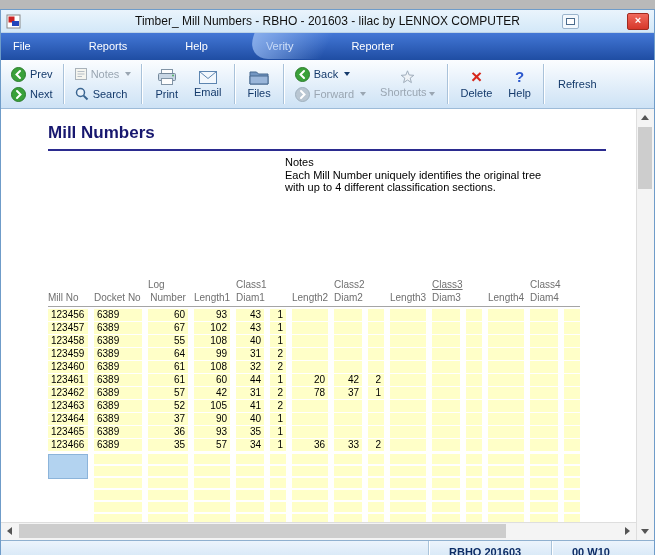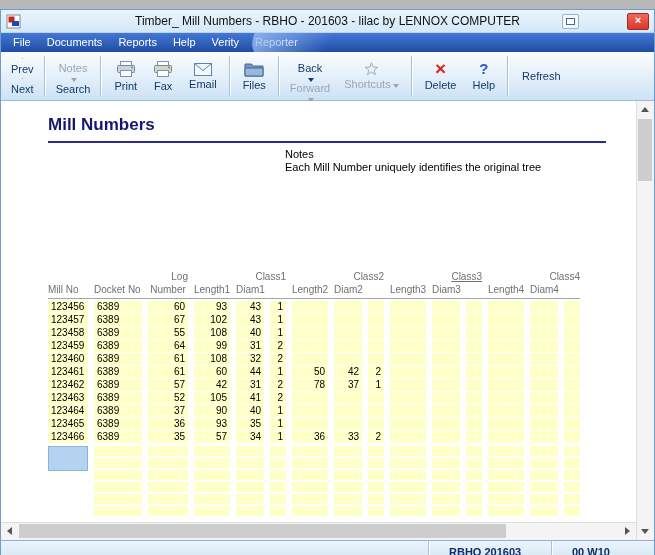--- a/index.html
+++ b/index.html
@@ -12,33 +12,33 @@
   .app-icon{margin-left:5px;display:flex;}
   .title-text{position:absolute;left:0;right:0;text-align:center;font-size:12px;color:#101010;}
   .btn-restore{position:absolute;right:75px;top:4px;width:15px;height:13px;background:#f2f8fd;
                border:1px solid #9ab4cc;border-radius:2px;display:flex;align-items:center;justify-content:center;cursor:default;}
   .btn-restore .pane{width:7px;height:5px;border:1px solid #4a6b8c;background:#fff;}
   .btn-close{position:absolute;right:5px;top:3px;width:20px;height:15px;border-radius:2px;
              background:linear-gradient(#f0695c,#d6372a);border:1px solid #a02a20;color:#fff;
              font-size:11px;font-weight:bold;line-height:13px;text-align:center;cursor:default;}
 
   
-  .menubar{height:19px;background:linear-gradient(#4377d6,#1f4da3);display:flex;align-items:center;
-           padding-left:4px;flex:0 0 auto;position:relative;overflow:hidden;}
+  .menubar{height:27px;background:linear-gradient(#4377d6,#1f4da3);display:flex;align-items:center;
+           padding-left:4px;flex:0 0 auto;position:relative;overflow:hidden;gap:42px;}
   .menu-item{color:#fff;font-size:11px;padding:0 8px;line-height:21px;cursor:default;}
   .menu-swoosh{position:absolute;left:250px;top:-4px;width:95px;height:30px;
                background:linear-gradient(100deg,rgba(150,185,240,.85),rgba(150,185,240,0) 80%);
                border-bottom-left-radius:22px;transform:skewX(-18deg);}
 
   
   .toolbar{height:48px;flex:0 0 auto;background:linear-gradient(#fbfdff,#cde2f5);
            border-bottom:1px solid #9dbbd8;display:flex;align-items:center;padding:0 4px;color:#143a6b;}
   .tb-sep{width:1px;height:40px;background:#a9c2da;border-right:1px solid #fff;margin:0 4px;flex:0 0 auto;}
   .tb-col{display:flex;flex-direction:column;justify-content:center;gap:3px;padding:0 2px;}
-  .tb-minirow{display:flex;align-items:center;gap:4px;height:17px;padding:0 4px;font-size:11px;cursor:default;flex-direction:column;}
+  .tb-minirow{display:flex;align-items:center;gap:4px;height:17px;padding:0 4px;font-size:11px;cursor:default;}
   .tb-big{display:flex;flex-direction:column;align-items:center;justify-content:center;gap:2px;
           padding:1px 8px;height:44px;font-size:11px;cursor:default;}
   .tb-text{display:flex;align-items:center;padding:0 9px;font-size:11px;height:44px;cursor:default;}
   .disabled{color:#9aa6b2;}
   .caret{display:inline-block;width:0;height:0;border-left:3px solid transparent;border-right:3px solid transparent;
          border-top:4px solid currentColor;margin-left:2px;}
   .pdf-badge{width:16px;height:16px;background:#d83a2d;border-radius:3px;color:#fff;font-size:7px;
              font-weight:bold;display:flex;align-items:center;justify-content:center;}
   .x-glyph{font-size:19px;font-weight:bold;color:#d7281c;line-height:16px;}
   .q-glyph{font-size:15px;font-weight:bold;color:#2b57cc;line-height:16px;}
@@ -47,21 +47,21 @@
   .content{flex:1;display:flex;min-height:0;background:#a16207;}
   .main{flex:1;position:relative;overflow:hidden;background:#fff;}
   .page-title{position:absolute;left:47px;top:14px;font-size:17px;font-weight:bold;color:#17176f;}
   .title-rule{position:absolute;left:47px;top:40px;width:558px;height:2px;background:#2b2b8f;}
   .notes{position:absolute;left:284px;top:47px;font-size:11px;color:#000;line-height:12.5px;}
 
   
   .milltable{position:absolute;left:47px;top:170px;}
   .trow{display:grid;grid-template-columns:40px 48px 40px 36px 28px 16px 36px 28px 16px 36px 28px 16px 36px 28px 16px;
         column-gap:6px;}
-  .gcell{font-size:10px;color:#6f6f6f;height:13px;text-align:right;white-space:nowrap;}
+  .gcell{font-size:10px;color:#6f6f6f;height:13px;text-align:left;white-space:nowrap;}
   .hcell{font-size:10px;color:#6f6f6f;height:13px;text-align:center;white-space:nowrap;overflow:visible;}
   .hcell.left{text-align:left;}
   .hdr-rule{height:1px;background:#a5a5a5;width:100%;margin:1px 0 2px;}
   .datarow{margin-bottom:1px;}
   .cell{height:12px;background:#ffffc8;font-size:10px;line-height:12px;padding:0 3px;box-sizing:border-box;color:#000;}
   .cell.al{text-align:left;}
   .cell.ar{text-align:right;}
   .cell.blank{background:transparent;}
   .emptyzone{position:relative;margin-top:3px;}
   .emptyzone .datarow{margin-bottom:2px;}
@@ -107,21 +107,20 @@
     </span>
     <span class="title-text">Timber_ Mill Numbers - RBHO - 201603 - lilac by LENNOX COMPUTER</span>
     <span class="btn-restore">
         <span class="pane"></span>
       </span>
     <span class="btn-close">×</span>
   </div>
 
   <div class="menubar">
     <span class="menu-item">File</span>
-    <span class="menu-item">Documents</span>
     <span class="menu-item">Reports</span>
     <span class="menu-item">Help</span>
     <span class="menu-item">Verity</span>
     <span class="menu-item">Reporter</span>
     <span class="menu-swoosh"></span>
   </div>
 
   <div class="toolbar">
 
     <div class="tb-col">
@@ -168,29 +167,20 @@
     <div class="tb-big">
       <svg width="20" height="17" viewBox="0 0 20 17">
           <rect x="4.5" y="0.5" width="11" height="4" fill="#fdfdfd" stroke="#8194a6"></rect>
           <rect x="1.5" y="4.5" width="17" height="7" rx="1" fill="#c8d6e4" stroke="#75889b"></rect>
           <rect x="4.5" y="9.5" width="11" height="6" fill="#fdfdfd" stroke="#8194a6"></rect>
           <circle cx="16" cy="6.5" r="0.9" fill="#44aa55"></circle>
         </svg>
       <span>Print</span>
     </div>
 
-    <div class="tb-big">
-      <svg width="20" height="17" viewBox="0 0 20 17">
-          <rect x="4.5" y="0.5" width="11" height="4" fill="#fdfdfd" stroke="#8194a6"></rect>
-          <rect x="1.5" y="4.5" width="17" height="7" rx="1" fill="#cfd9c8" stroke="#75889b"></rect>
-          <rect x="4.5" y="9.5" width="11" height="6" fill="#fdfdfd" stroke="#8194a6"></rect>
-          <circle cx="16" cy="6.5" r="0.9" fill="#cc5544"></circle>
-        </svg>
-      <span>Fax</span>
-    </div>
 
     <div class="tb-big">
       <svg width="18" height="13" viewBox="0 0 18 13">
           <rect x="0.5" y="0.5" width="17" height="12" fill="#f3f8fd" stroke="#5d85b0"></rect>
           <path d="M0.5 0.5 L9 7.5 L17.5 0.5" fill="none" stroke="#5d85b0"></path>
         </svg>
       <span>Email</span>
     </div>
 
 
@@ -252,20 +242,21 @@
 
   </div>
 
   <div class="content">
     <div class="main">
       <div class="page-title">Mill Numbers</div>
       <div class="title-rule"></div>
       <div class="notes">
         <div>Notes</div>
         <div>Each Mill Number uniquely identifies the original tree</div>
+        <div>with up to 4 different classification sections.</div>
       </div>
 
       <div class="milltable" id="mill-table">
           <div class="trow">
             <div class="gcell" style="grid-column: 3 / span 1;">Log</div>
             <div class="gcell" style="grid-column: 5 / span 2;">Class1</div>
             <div class="gcell" style="grid-column: 8 / span 2;">Class2</div>
             <div class="gcell" style="grid-column: 11 / span 2; text-decoration: underline;">Class3</div>
             <div class="gcell" style="grid-column: 14 / span 2;">Class4</div>
           </div>
@@ -372,21 +363,21 @@
             <div class="cell ar"></div>
             <div class="cell ar"></div>
           </div>
           <div class="trow datarow">
             <div class="cell al">123461</div>
             <div class="cell al">6389</div>
             <div class="cell ar">61</div>
             <div class="cell ar">60</div>
             <div class="cell ar">44</div>
             <div class="cell ar">1</div>
-            <div class="cell ar">50</div>
+            <div class="cell ar">20</div>
             <div class="cell ar">42</div>
             <div class="cell ar">2</div>
             <div class="cell ar"></div>
             <div class="cell ar"></div>
             <div class="cell ar"></div>
             <div class="cell ar"></div>
             <div class="cell ar"></div>
             <div class="cell ar"></div>
           </div>
           <div class="trow datarow">

